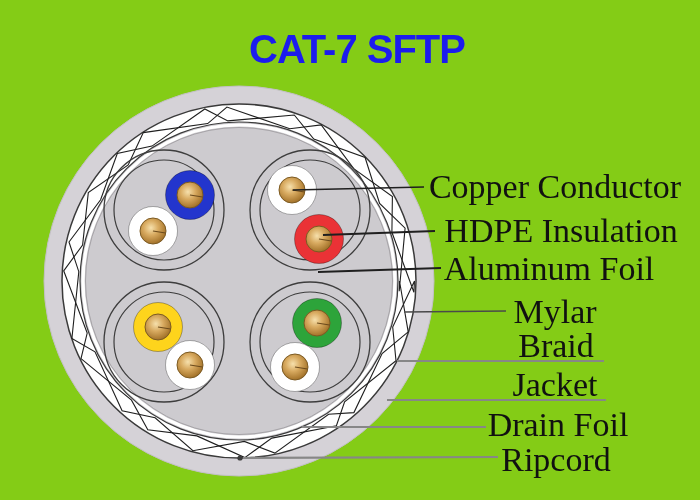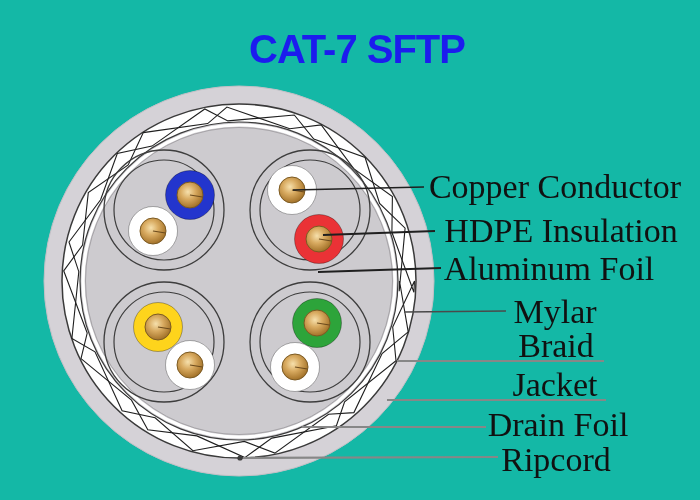--- a/index.html
+++ b/index.html
@@ -8,21 +8,21 @@
     background: #ffffff;
     width: 700px;
     height: 500px;
     overflow: hidden;
     font-family: "Liberation Serif", serif;
   }
   #stage {
     position: relative;
     width: 700px;
     height: 500px;
-    background: #14b8a6;
+    background: #84cc16;
   }
   svg { display: block; }
   .diagram-title {
     font-family: "Liberation Sans", sans-serif;
     font-weight: bold;
     font-size: 40px;
     letter-spacing: -1px;
   }
   .part-label {
     font-family: "Liberation Serif", serif;

